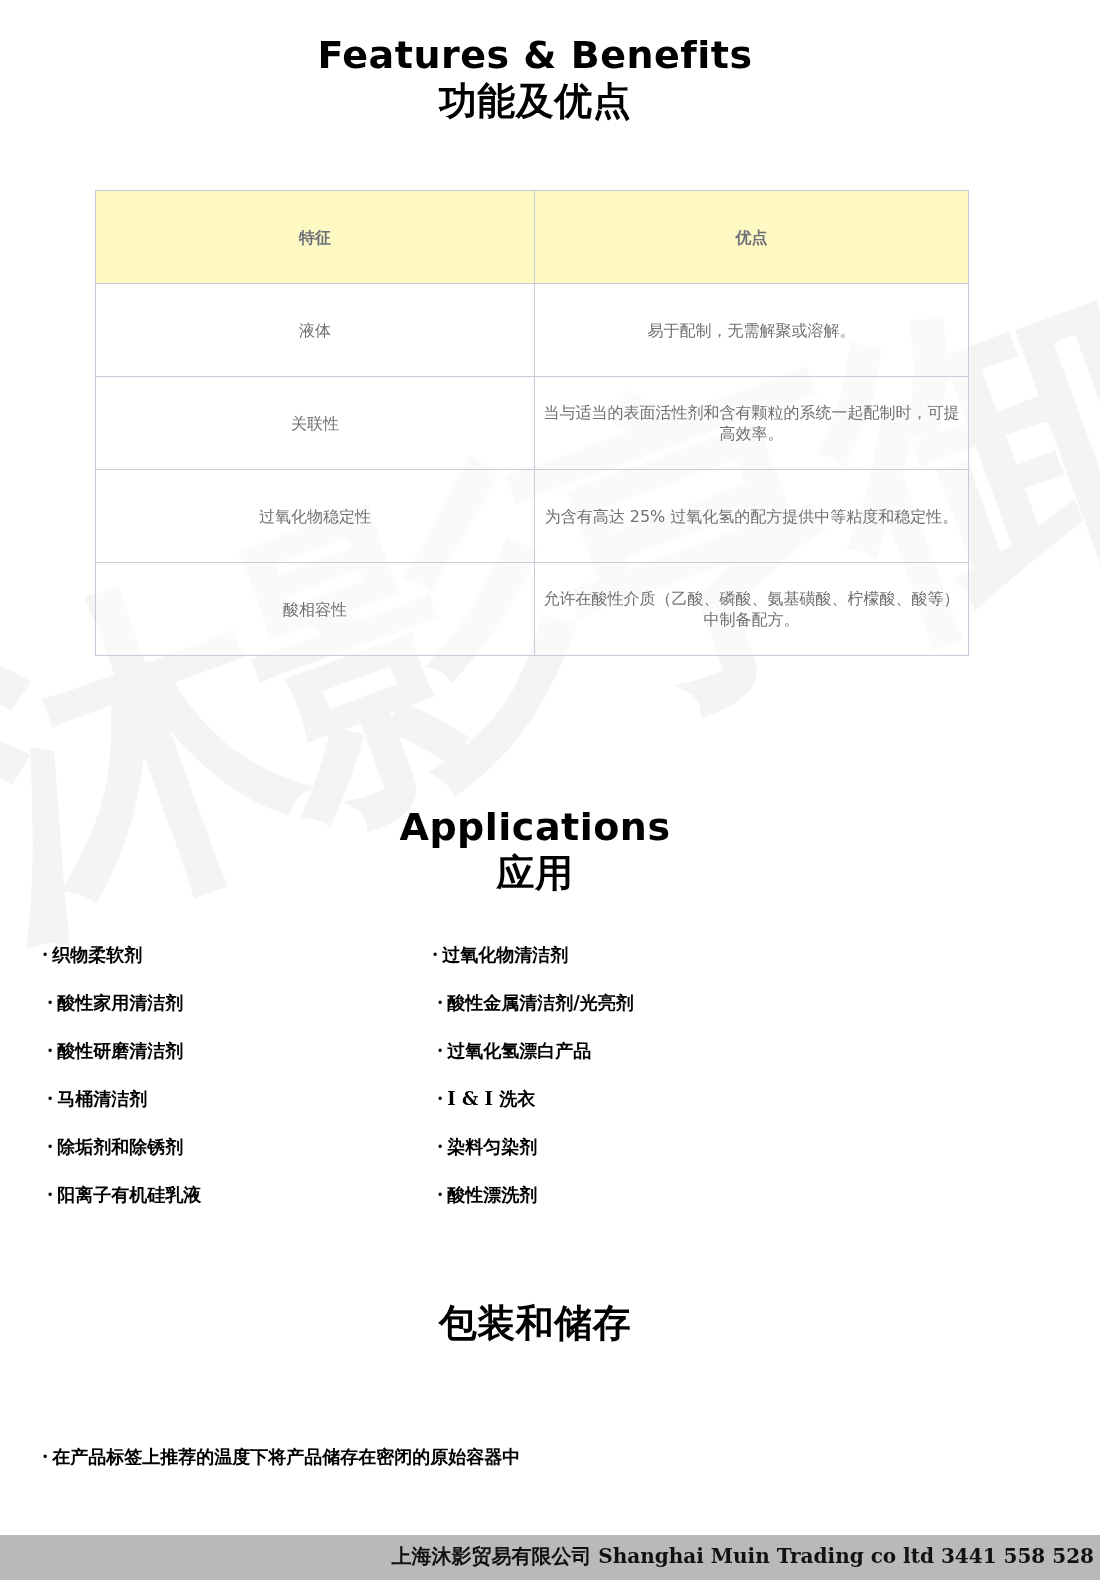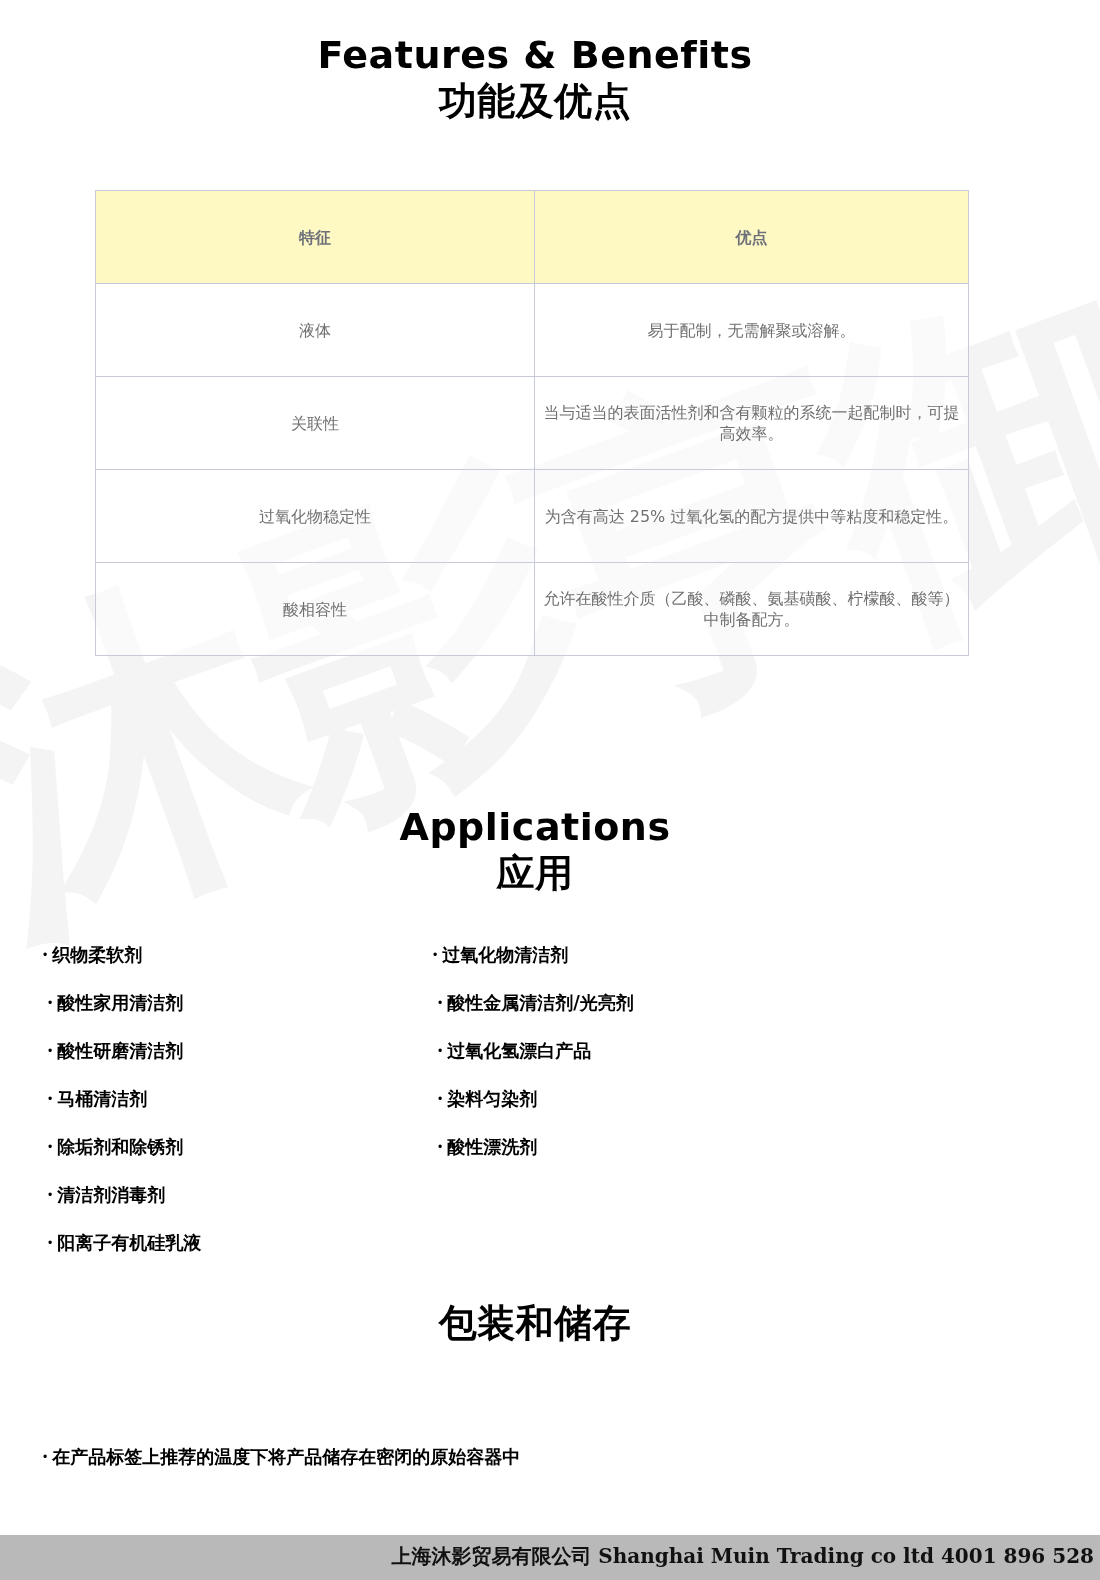--- a/index.html
+++ b/index.html
@@ -180,37 +180,37 @@
     <span class="zh">应用</span>
   </div>
 
   <div class="apps">
     <div class="col col-left">
       <div class="item"><span class="dot">·</span><span>织物柔软剂</span></div>
       <div class="item indent"><span class="dot">·</span><span>酸性家用清洁剂</span></div>
       <div class="item indent"><span class="dot">·</span><span>酸性研磨清洁剂</span></div>
       <div class="item indent"><span class="dot">·</span><span>马桶清洁剂</span></div>
       <div class="item indent"><span class="dot">·</span><span>除垢剂和除锈剂</span></div>
-      <div class="item indent"><span class="dot">·</span><span>清洁剂消毒剂</span></div>
       <div class="item indent"><span class="dot">·</span><span>阳离子有机硅乳液</span></div>
     </div>
     <div class="col col-right">
       <div class="item"><span class="dot">·</span><span>过氧化物清洁剂</span></div>
       <div class="item indent"><span class="dot">·</span><span>酸性金属清洁剂/光亮剂</span></div>
       <div class="item indent"><span class="dot">·</span><span>过氧化氢漂白产品</span></div>
+      <div class="item indent"><span class="dot">·</span><span>I &amp; I 洗衣</span></div>
       <div class="item indent"><span class="dot">·</span><span>染料匀染剂</span></div>
       <div class="item indent"><span class="dot">·</span><span>酸性漂洗剂</span></div>
     </div>
   </div>
 
   <div id="title-pack" class="section-title">
     <span class="zh">包装和储存</span>
   </div>
 
   <div class="storage">
     <div class="item"><span class="dot">·</span><span>在产品标签上推荐的温度下将产品储存在密闭的原始容器中</span></div>
   </div>
 
   <div class="footer">
-    <div class="footer-text">上海沐影贸易有限公司 Shanghai Muin Trading co ltd 4001 896 528</div>
+    <div class="footer-text">上海沐影贸易有限公司 Shanghai Muin Trading co ltd 3441 558 528</div>
   </div>
 
 </div>
 
 </body></html>

